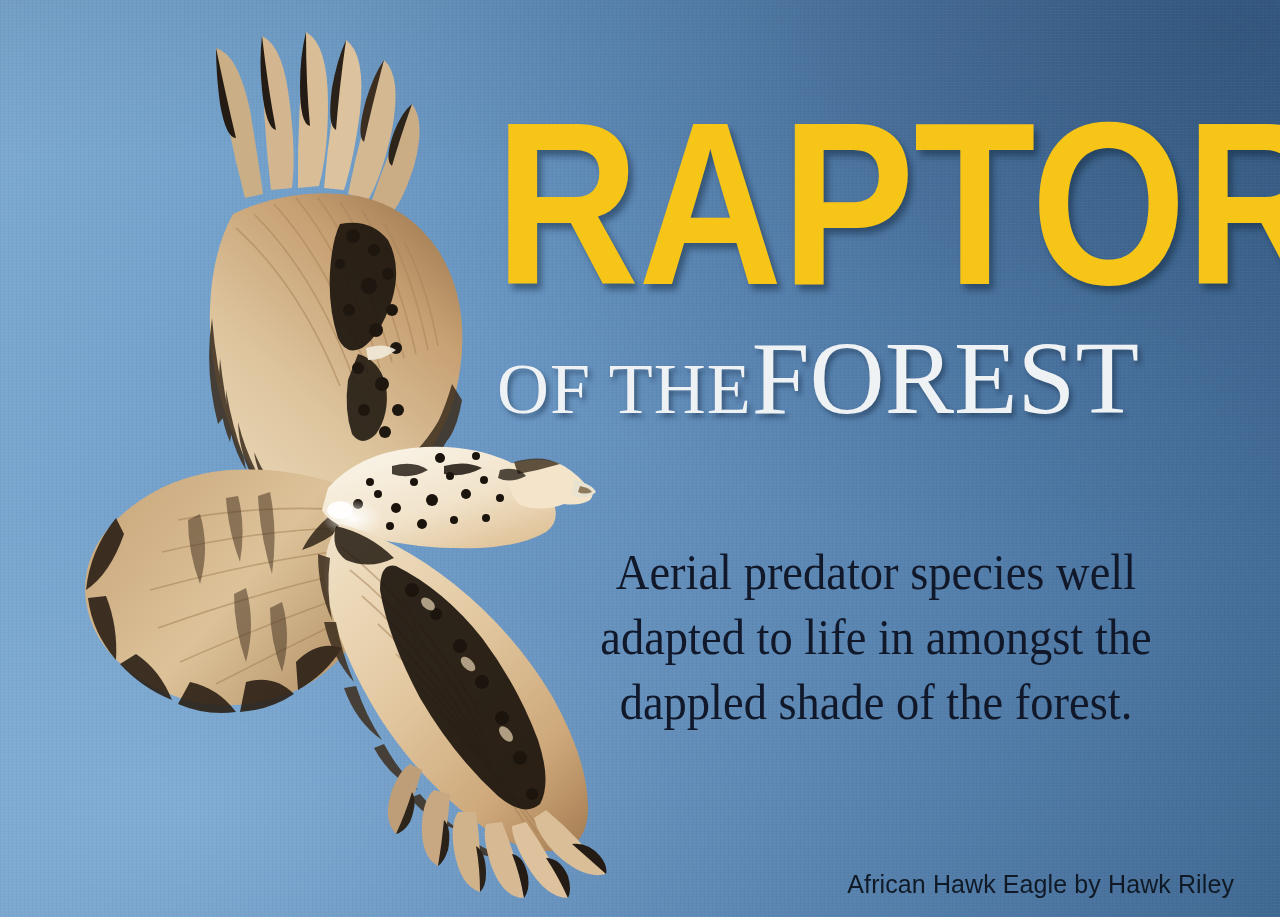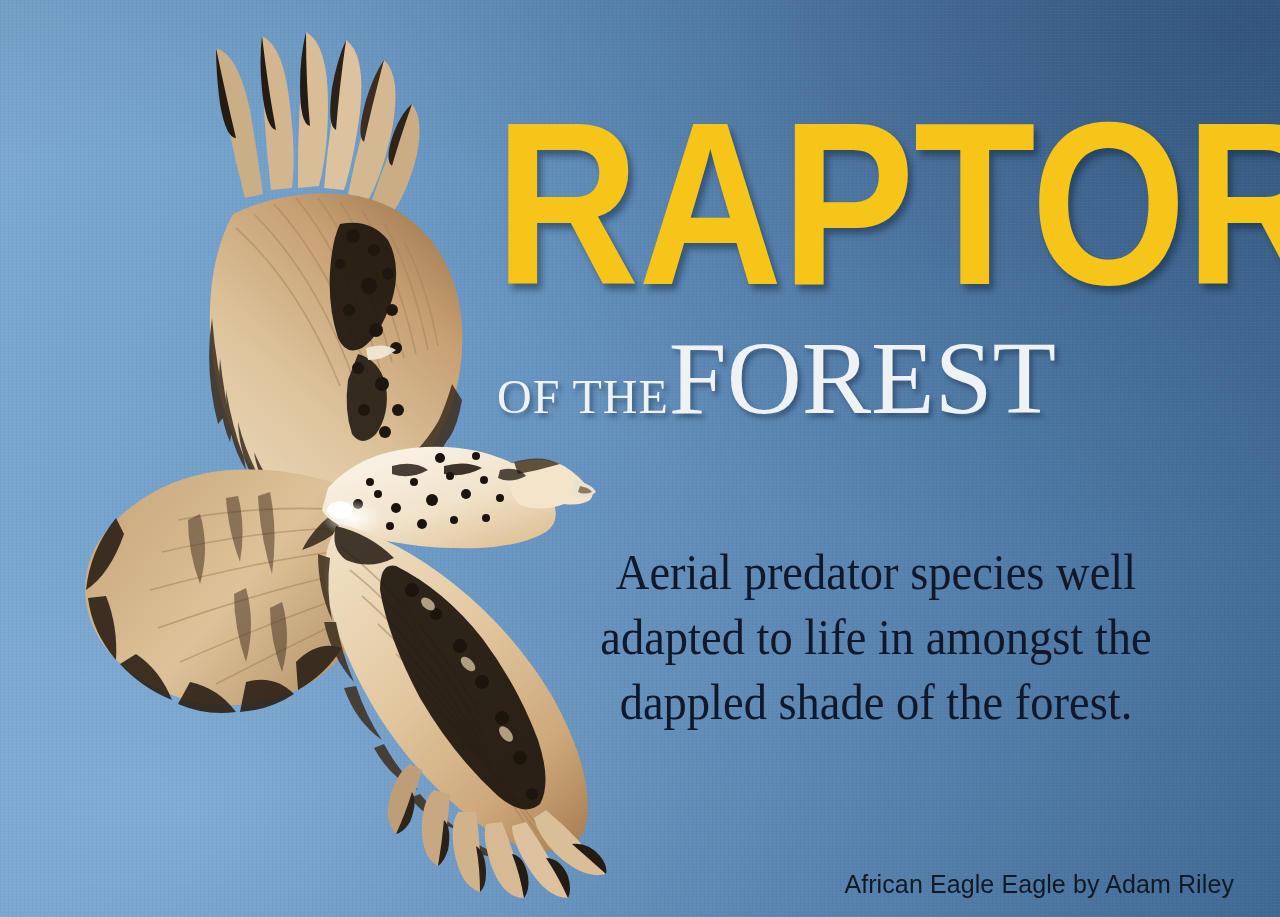--- a/index.html
+++ b/index.html
@@ -72,21 +72,21 @@
     position:absolute;
     left:497px;top:326px;
     width:730px;
     white-space:nowrap;
     color:#eef2f5;
     font-family:"Liberation Serif", serif;
     text-shadow:3px 4px 5px rgba(14,34,56,.45);
     line-height:1;
   }
   .subtitle .small{
-    font-size:48px;
+    font-size:72px;
     letter-spacing:1px;
   }
   .subtitle .big{
     font-size:104px;
     letter-spacing:0px;
     margin-left:0;
   }
   .blurb{
     position:absolute;
     left:520px;top:540px;
@@ -391,14 +391,14 @@
   <div class="subtitle">
     <span class="small">OF THE</span><span class="big">FOREST</span>
   </div>
 
   <div class="blurb">
     <span class="ln">Aerial predator species well</span>
     <span class="ln">adapted to life in amongst the</span>
     <span class="ln">dappled shade of the forest.</span>
   </div>
 
-  <div class="credit">African Eagle Eagle by Adam Riley</div>
+  <div class="credit">African Hawk Eagle by Hawk Riley</div>
 </div>
 
 </body></html>

